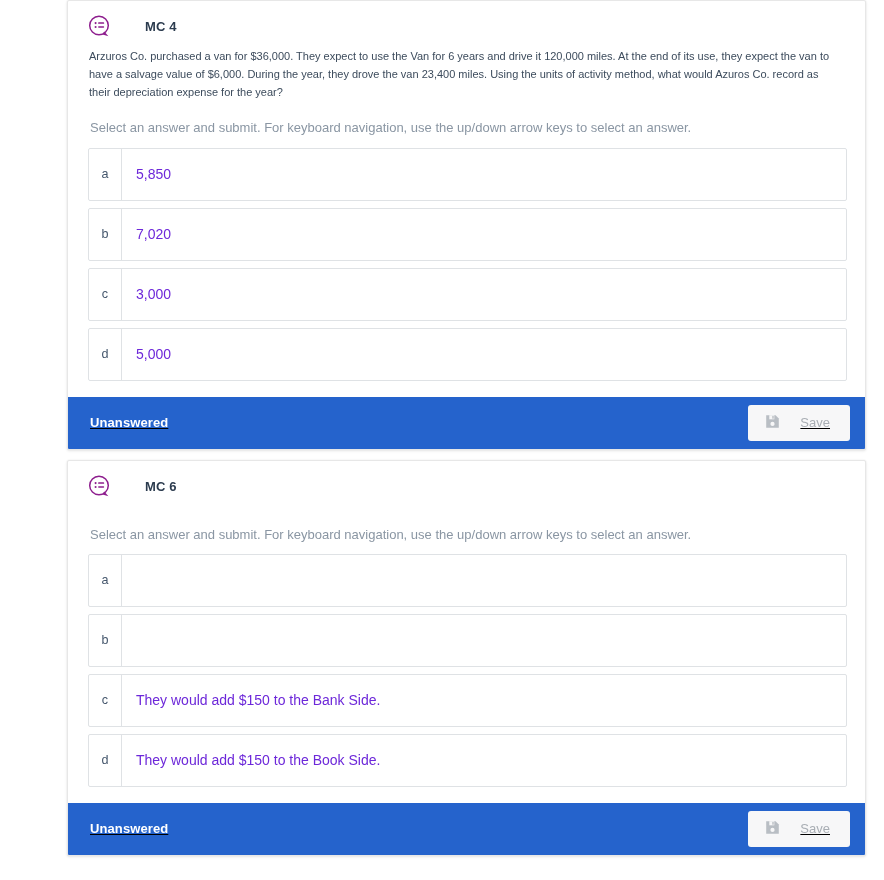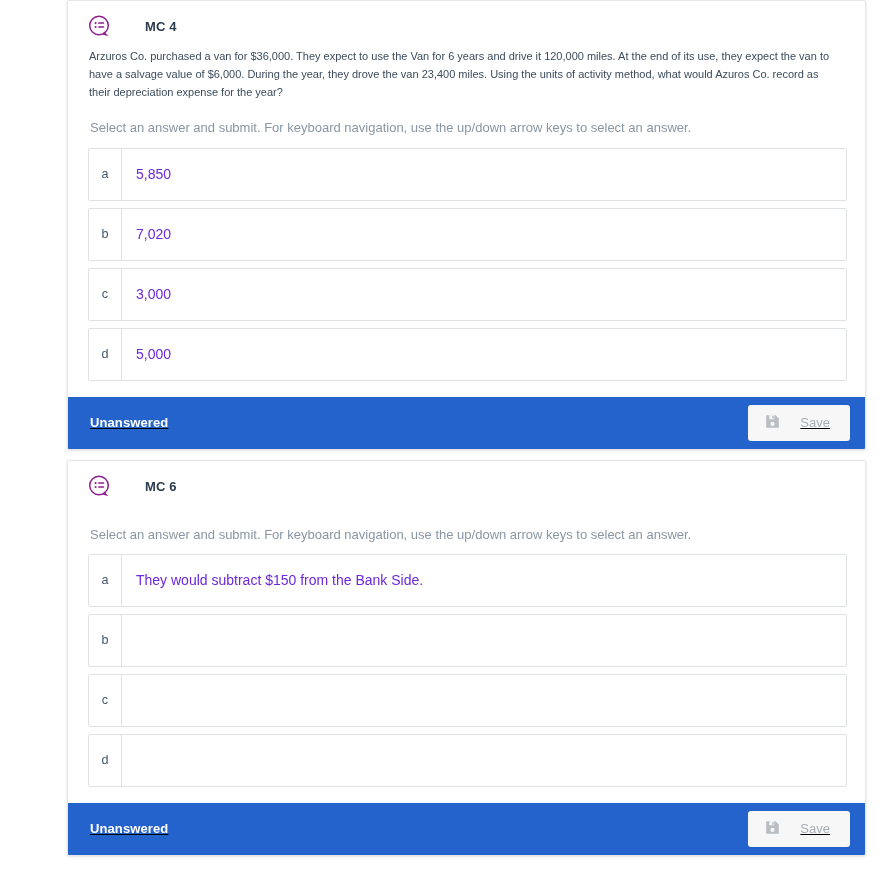--- a/index.html
+++ b/index.html
@@ -228,30 +228,31 @@
       <span class="mc-label">MC 6</span>
     </div>
 
     <div class="question-body">
       <p class="helper-text">Select an answer and submit. For keyboard navigation, use the up/down arrow keys to select an answer.</p>
     </div>
 
     <div class="options">
       <div class="option-row">
         <div class="option-letter">a</div>
-        <div class="option-text">They would subtract $150 from the Bank Side.</div>
       </div>
       <div class="option-row">
         <div class="option-letter">b</div>
       </div>
       <div class="option-row">
         <div class="option-letter">c</div>
+        <div class="option-text">They would add $150 to the Bank Side.</div>
       </div>
       <div class="option-row">
         <div class="option-letter">d</div>
+        <div class="option-text">They would add $150 to the Book Side.</div>
       </div>
     </div>
 
     <div class="status-bar">
       <span class="status-text">Unanswered</span>
       <button class="save-button">
         <span class="save-icon">
           <svg width="15" height="15" viewBox="0 0 15 15">
             <path d="M1.2 1.2 H10.6 L13.8 4.4 V13.8 H1.2 Z" fill="#b9bec4"></path>
             <rect x="4.3" y="1.2" width="5.0" height="4.1" fill="#f7f7f8"></rect>

